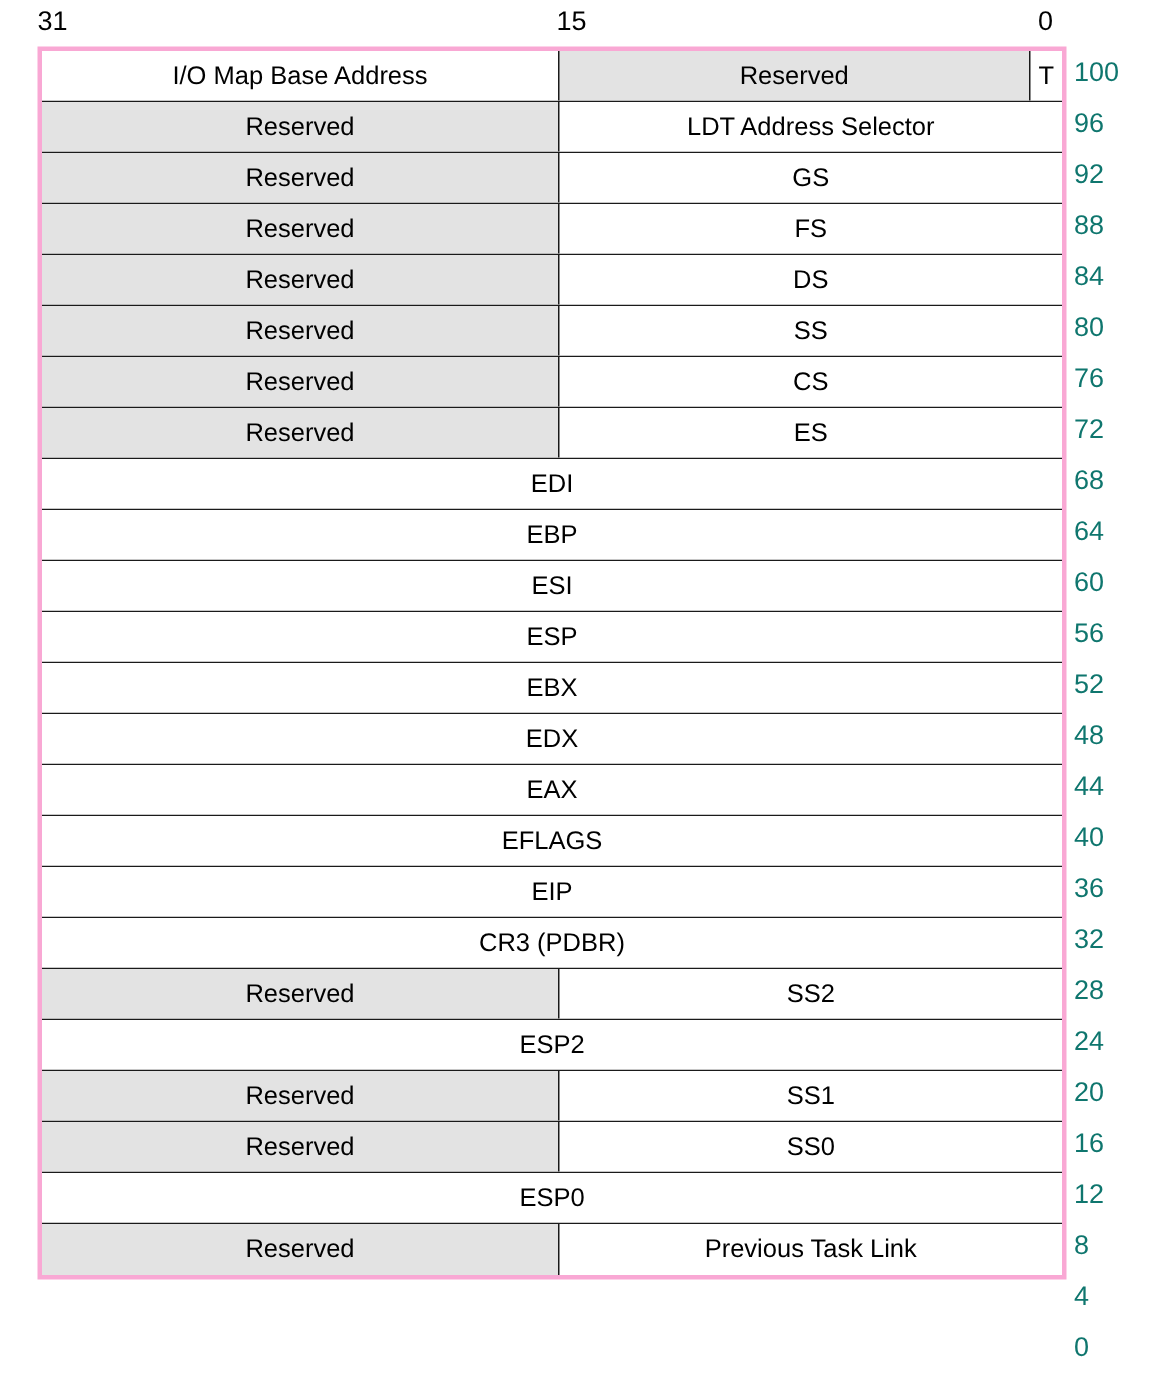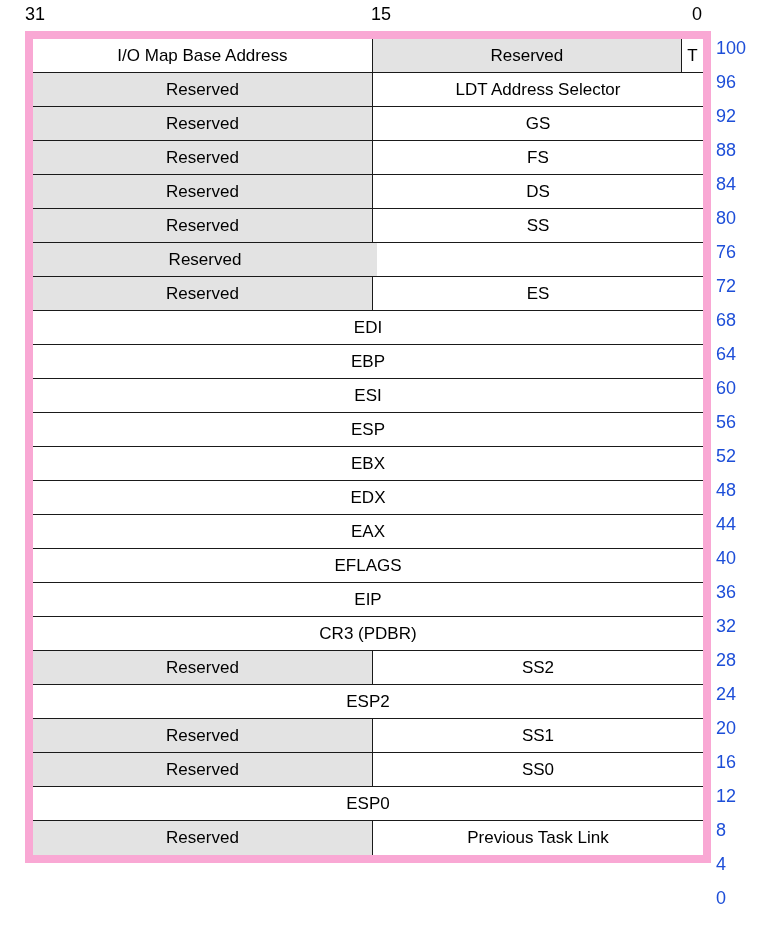--- a/index.html
+++ b/index.html
@@ -42,21 +42,21 @@
   .bit-31 { left: 25px; }
   .bit-15 { left: 371px; }
   .bit-0  { left: 692px; }
 
   
   .tss-table {
     position: absolute;
     left: 25px;
     top: 31px;
     width: 686px;           
-    border: 8px solid #f9a8d4;
+    border: 3px solid #f9a8d4;
     border-collapse: collapse;
     box-sizing: border-box;
     background: #ffffff;
   }
   .tss-row {
     display: flex;
     width: 100%;
     height: 34px;
     box-sizing: border-box;
     border-bottom: 1px solid #1a1a1a;
@@ -95,21 +95,21 @@
     top: 31px;
     width: 52px;
   }
   .offset-item {
     height: 34px;
     display: flex;
     align-items: center;
     justify-content: flex-start;
     font-size: 18px;
     line-height: 19px;
-    color: #1d4ed8;
+    color: #0f766e;
     white-space: nowrap;
   }
 </style>
 </head>
 <body>
 
 <div id="diagram">
 
   <div class="bit-ruler">
     <span class="bit-label bit-31">31</span>
@@ -138,20 +138,21 @@
       <div class="tss-row">
         <div class="cell left-half shaded">Reserved</div>
         <div class="cell right-half">DS</div>
       </div>
       <div class="tss-row">
         <div class="cell left-half shaded">Reserved</div>
         <div class="cell right-half">SS</div>
       </div>
       <div class="tss-row">
         <div class="cell left-half shaded">Reserved</div>
+        <div class="cell right-half">CS</div>
       </div>
       <div class="tss-row">
         <div class="cell left-half shaded">Reserved</div>
         <div class="cell right-half">ES</div>
       </div>
       <div class="tss-row">
         <div class="cell full">EDI</div>
       </div>
       <div class="tss-row">
         <div class="cell full">EBP</div>

